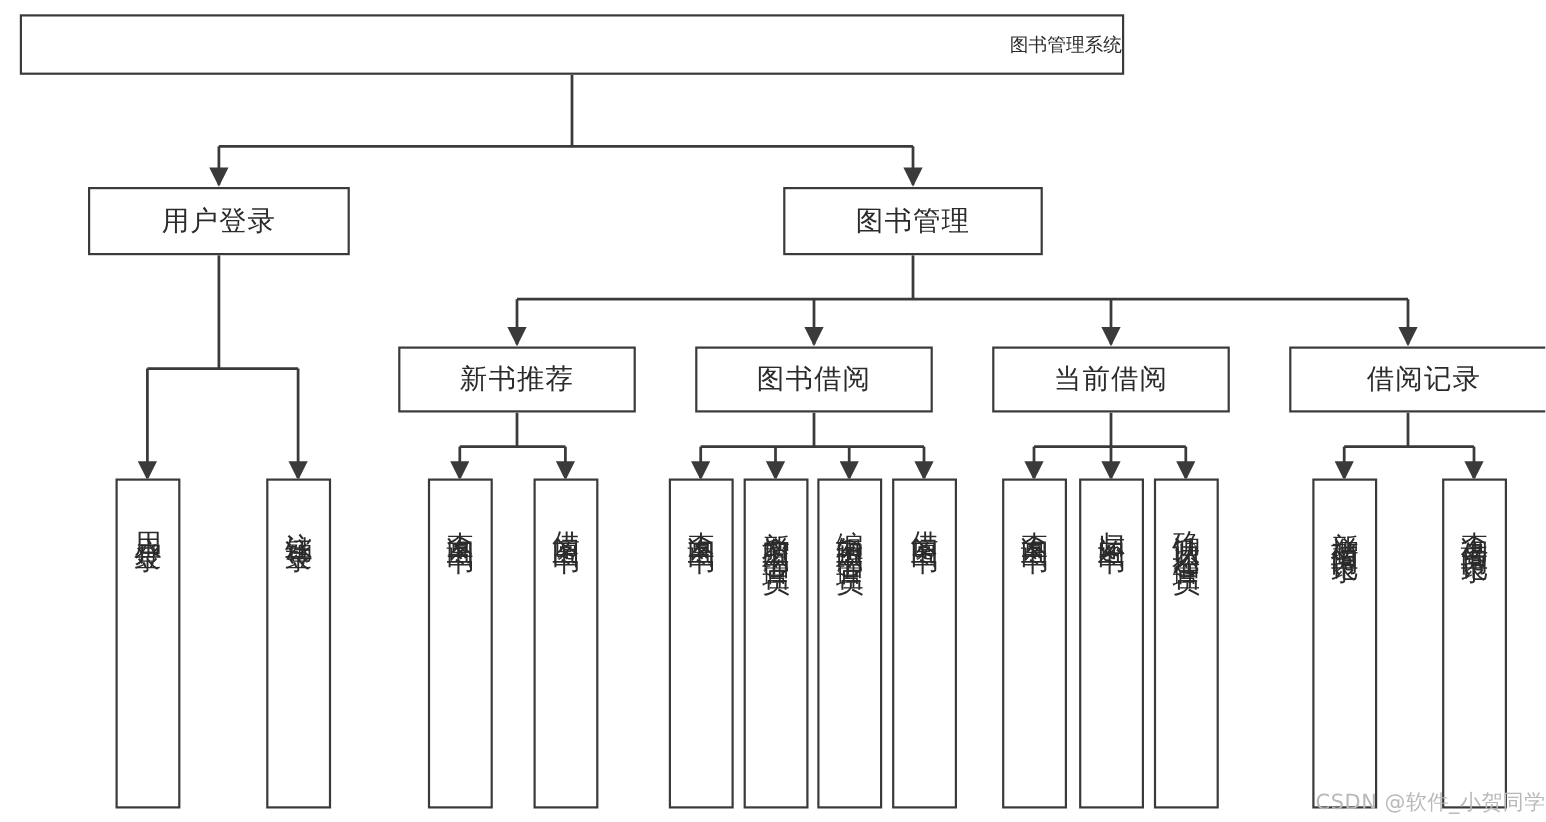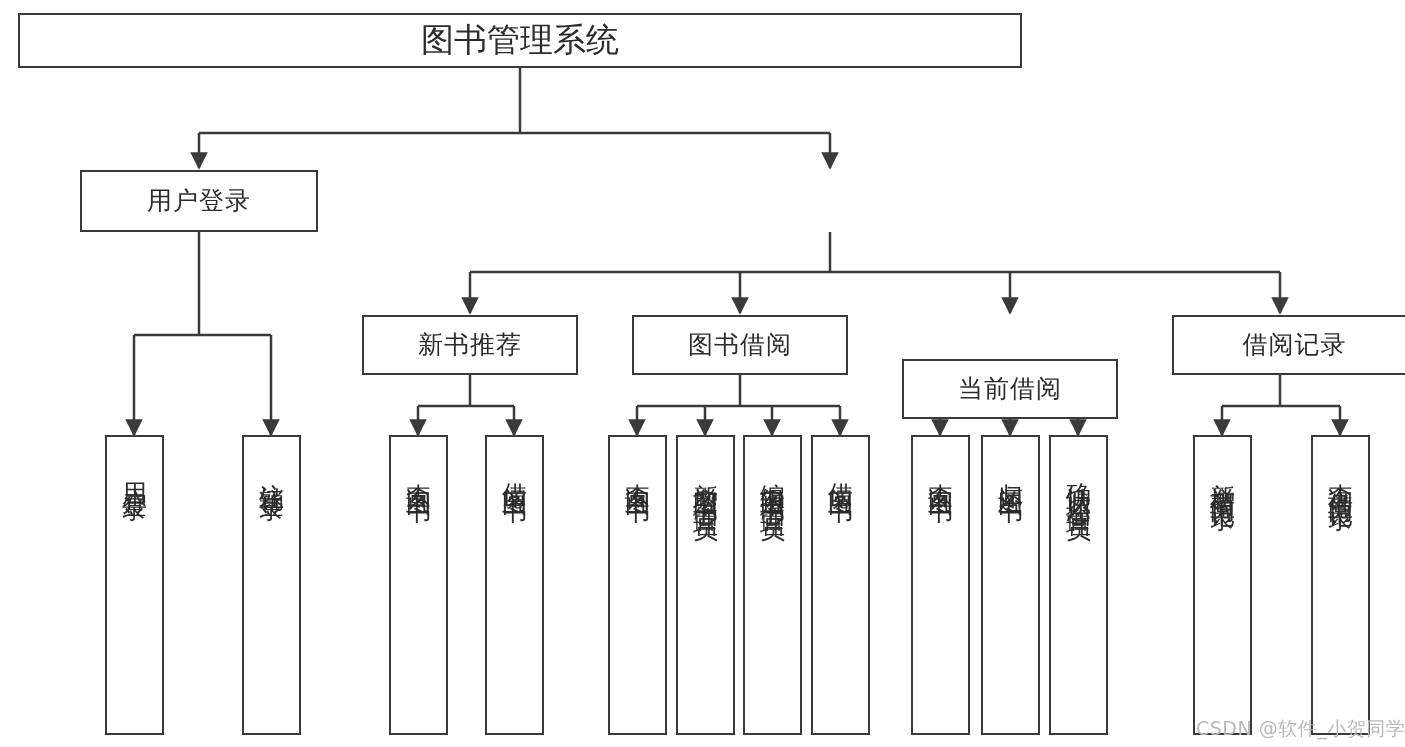--- a/index.html
+++ b/index.html
@@ -35,21 +35,22 @@
     align-items: center;
     justify-content: center;
     color: #2b2b2b;
   }
   .node.h {
     font-size: 25px;
     letter-spacing: 1px;
     line-height: 1.1;
   }
   .node.root {
-    font-size: 33px;
+    font-size: 17px;
+    justify-content: flex-end;
   }
   .node.v {
     font-size: 25px;
     align-items: flex-start;
     justify-content: center;
     padding-top: 26px;
   }
   .node.v .vtext {
     writing-mode: vertical-rl;
     text-orientation: upright;
@@ -123,28 +124,31 @@
     </g>
   </svg>
 
   <div class="node root" style="left:18px; top:13px; width:1004px; height:55px;">
     <span>图书管理系统</span>
   </div>
 
   <div class="node h" style="left:80px; top:170px; width:238px; height:62px;">
     <span>用户登录</span>
   </div>
+  <div class="node h" style="left:712px; top:170px; width:236px; height:62px;">
+    <span>图书管理</span>
+  </div>
 
   <div class="node h" style="left:362px; top:315px; width:216px; height:60px;">
     <span>新书推荐</span>
   </div>
   <div class="node h" style="left:632px; top:315px; width:216px; height:60px;">
     <span>图书借阅</span>
   </div>
-  <div class="node h" style="left:902px; top:315px; width:216px; height:60px;margin-top:44px;">
+  <div class="node h" style="left:902px; top:315px; width:216px; height:60px;">
     <span>当前借阅</span>
   </div>
   <div class="node h" style="left:1172px; top:315px; width:245px; height:60px;">
     <span>借阅记录</span>
   </div>
 
   <div class="node v" style="left:105px; top:435px; width:59px; height:300px;">
     <span class="vtext">用户登录</span>
   </div>
   <div class="node v" style="left:242px; top:435px; width:59px; height:300px;">

